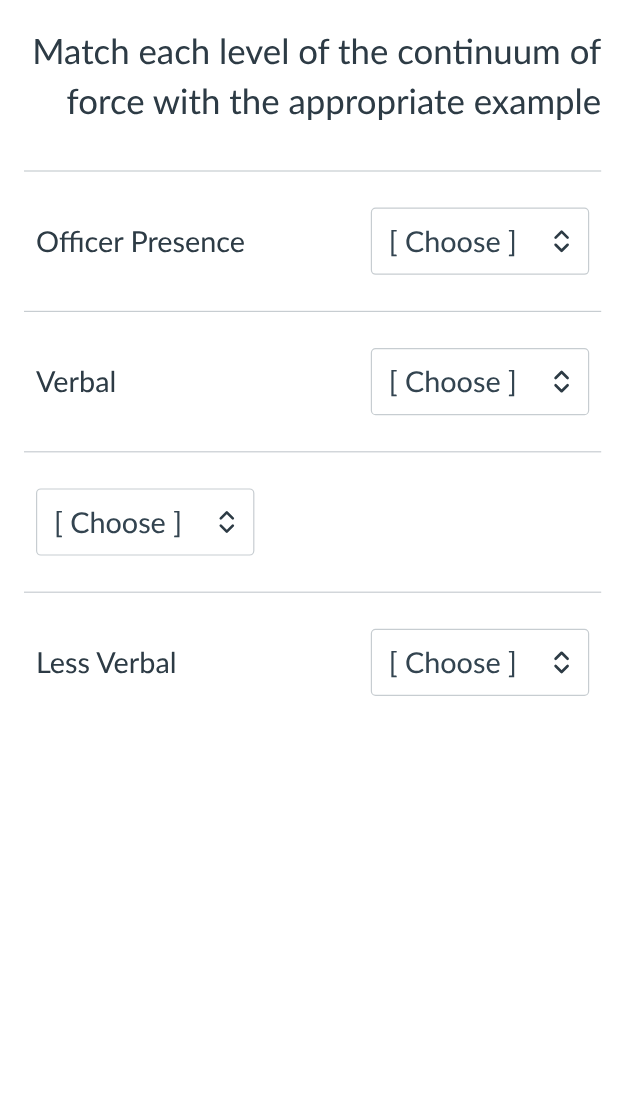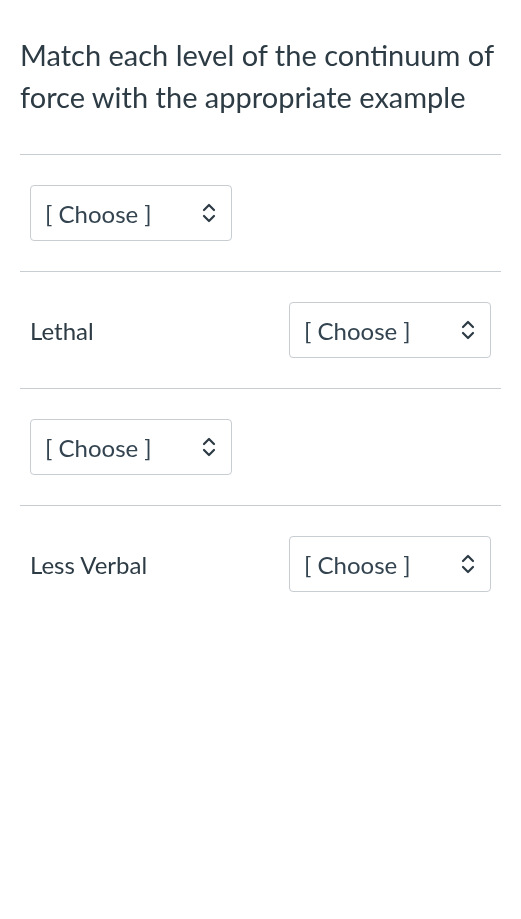--- a/index.html
+++ b/index.html
@@ -3,42 +3,43 @@
 <meta charset="utf-8">
 <style>
   * { box-sizing: border-box; margin: 0; padding: 0; }
   html, body {
     width: 521px;
     font-family: "Lato", "Helvetica Neue", Arial, sans-serif;
     color: #2d3b45;
     background: #ffffff;
   }
   .container {
-    padding: 34px 20px 0 20px;
+    padding: 22px 20px 0 20px;
+    text-align: right;
   }
   .question-text {
     font-size: 29px;
     line-height: 1.45;
     font-weight: 400;
     margin-bottom: 36px;
   }
   .match-row {
     display: flex;
     align-items: center;
     justify-content: space-between;
     border-top: 1px solid #c7cdd1;
     padding: 30px 10px 30px 10px;
   }
   .match-label {
     font-size: 24px;
     line-height: 1.3;
     color: #2d3b45;
   }
   .select-box {
-    width: 202px;
+    width: 182px;
     height: 56px;
     border: 1px solid #c7cdd1;
     border-radius: 4px;
     display: flex;
     align-items: center;
     justify-content: space-between;
     padding: 0 14px 0 14px;
     background: #fff;
     cursor: pointer;
   }
@@ -67,33 +68,34 @@
   }
 </style>
 </head>
 <body>
 
 <div class="container">
 
   <div class="question-text">Match each level of the continuum of force with the appropriate example</div>
 
   <div class="match-row">
+    <div class="match-label">Officer Presence</div>
     <div class="select-box">
       <span class="select-text">[ Choose ]</span>
       <span class="updown-icon">
         <svg viewBox="0 0 16 20">
             <polyline points="3,7 8,2 13,7"></polyline>
             <polyline points="3,13 8,18 13,13"></polyline>
           </svg>
       </span>
     </div>
   </div>
 
   <div class="match-row">
-    <div class="match-label">Lethal</div>
+    <div class="match-label">Verbal</div>
     <div class="select-box">
       <span class="select-text">[ Choose ]</span>
       <span class="updown-icon">
         <svg viewBox="0 0 16 20">
             <polyline points="3,7 8,2 13,7"></polyline>
             <polyline points="3,13 8,18 13,13"></polyline>
           </svg>
       </span>
     </div>
   </div>

